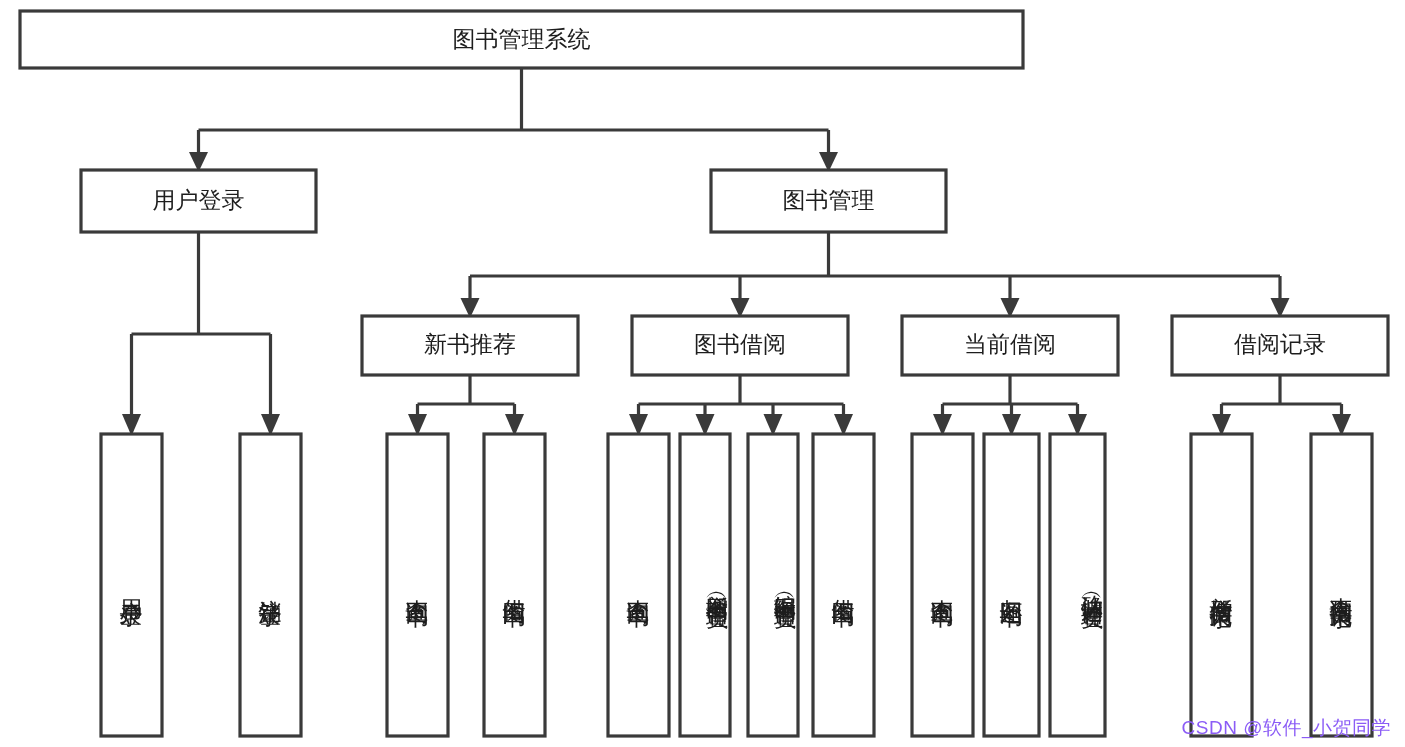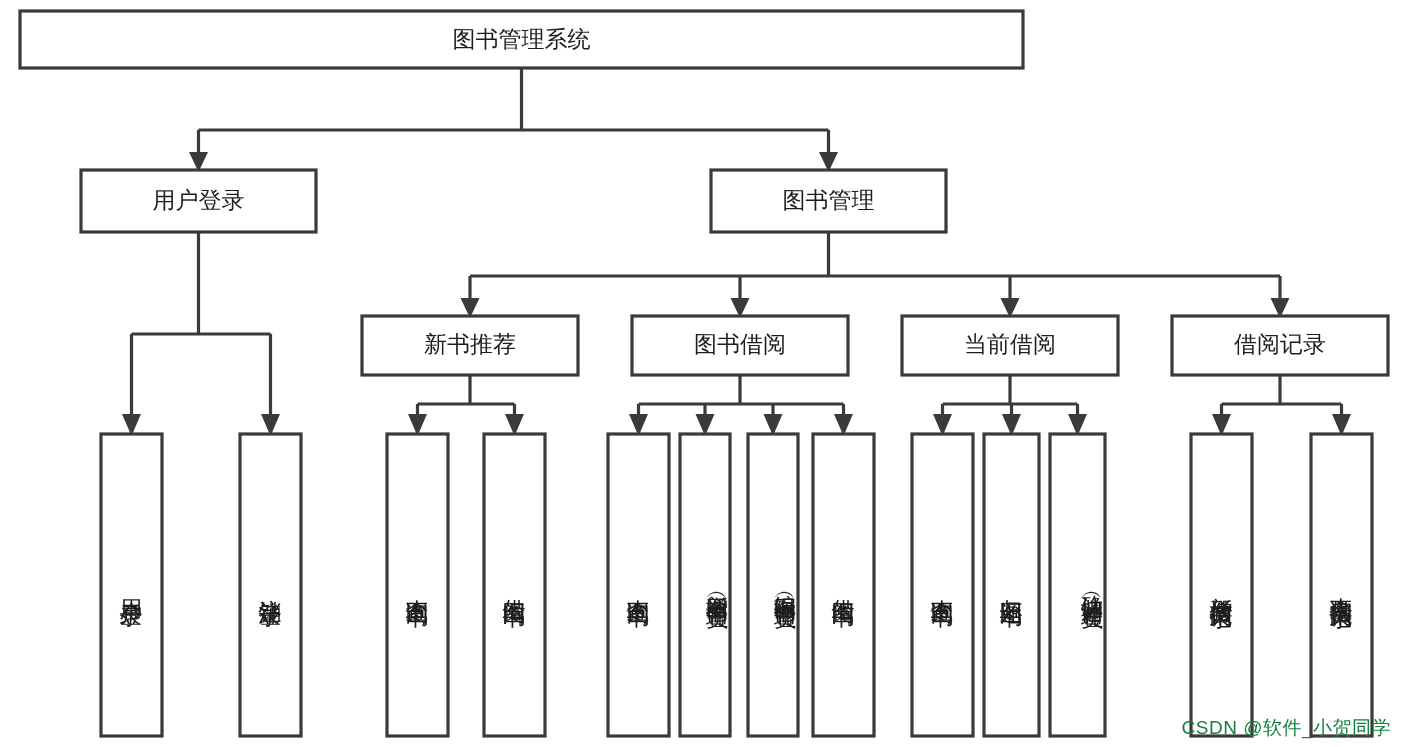--- a/index.html
+++ b/index.html
@@ -62,21 +62,21 @@
     white-space: nowrap;
     user-select: none;
     text-align: center;
   }
   .watermark {
     position: absolute;
     right: 14px;
     bottom: 6px;
     font-family: "Liberation Sans", "DejaVu Sans", sans-serif;
     font-size: 19px;
-    color: #15803d;
+    color: #8b5cf6;
     letter-spacing: 0.5px;
     white-space: nowrap;
     user-select: none;
   }
 </style>
 </head>
 <body>
 
 <div id="diagram-root">
 

